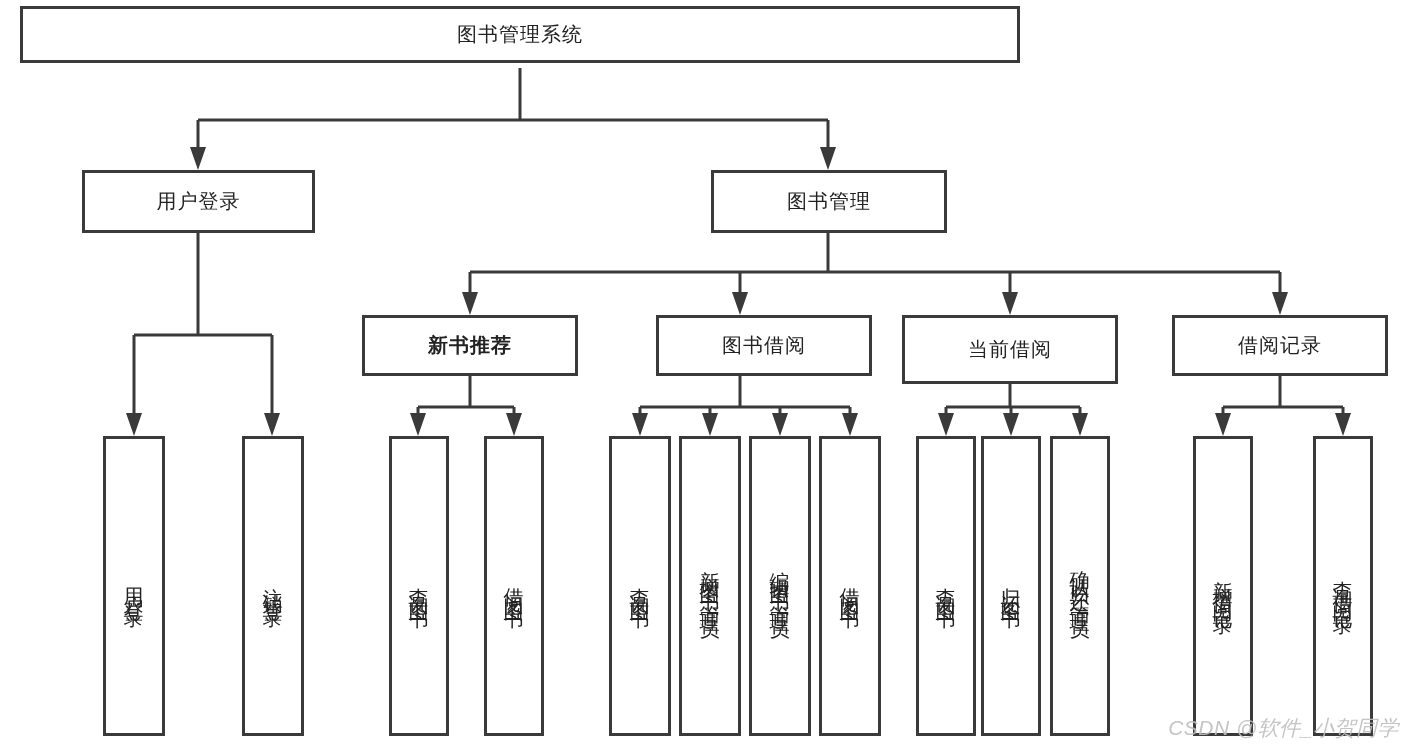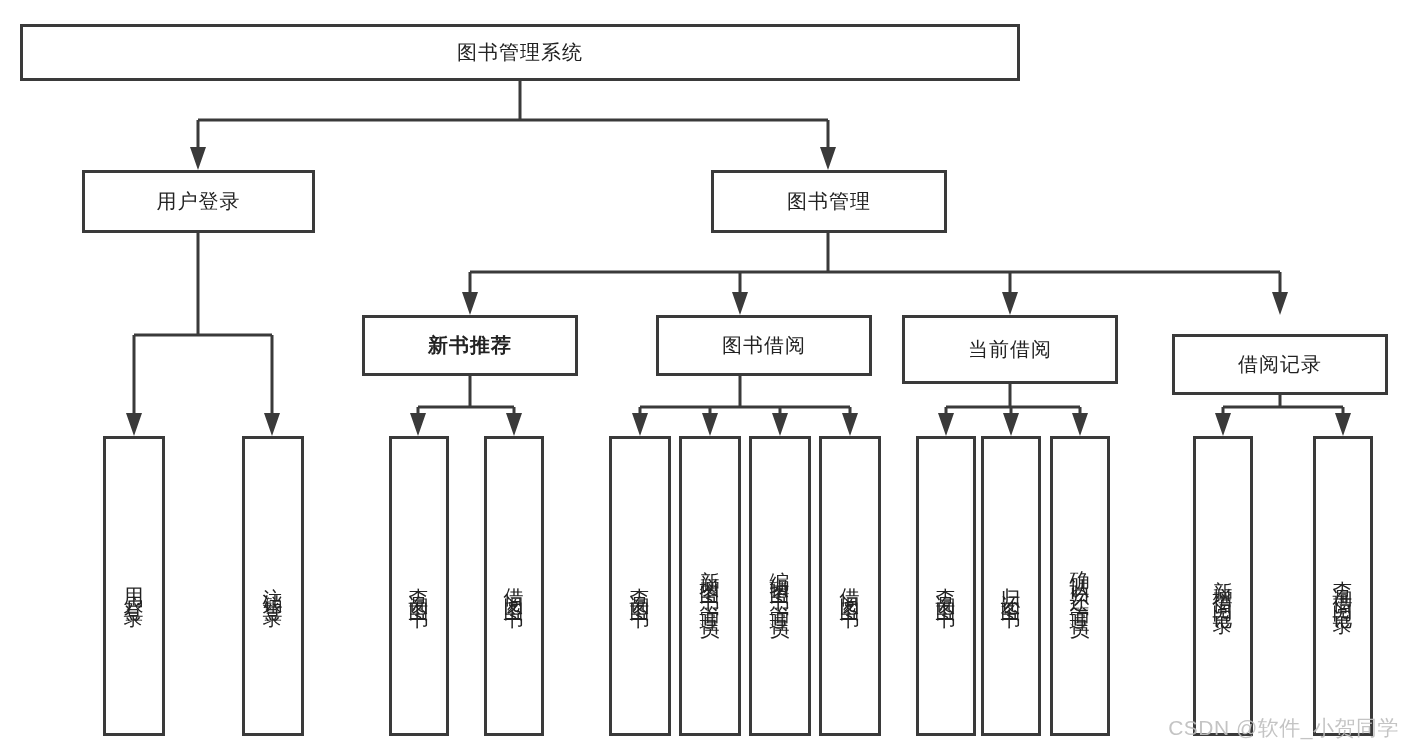--- a/index.html
+++ b/index.html
@@ -50,27 +50,27 @@
   .vbox .vtext {
     writing-mode: vertical-rl;
     text-orientation: mixed;
     font-size: 20px;
     line-height: 1;
     letter-spacing: 7px;
     white-space: nowrap;
   }
 
   
-  .n-root      { left: 20px;  top: 24px;  width: 1000px; height: 57px; }
+  .n-root      { left: 20px;  top: 6px;  width: 1000px; height: 57px; }
   .n-userlogin { left: 82px;  top: 170px; width: 233px;  height: 63px; }
   .n-bookmgmt  { left: 711px; top: 170px; width: 236px;  height: 63px; align-items: center; }
   .n-newbooks  { left: 362px;  top: 315px; width: 216px; height: 61px; font-weight: bold; }
   .n-bookborrow{ left: 632px;  top: 315px; width: 216px; height: 61px; margin-left: 24px; }
   .n-current   { left: 902px;  top: 315px; width: 216px; height: 69px; text-align: center; }
-  .n-records   { left: 1172px; top: 315px; width: 216px; height: 61px; margin-top: 19px; }
+  .n-records   { left: 1172px; top: 315px; width: 216px; height: 61px; }
 
   .l-login     { left: 103px;  width: 62px; }
   .l-logout    { left: 242px;  width: 62px; }
   .l-nb-query  { left: 389px;  width: 60px; }
   .l-nb-borrow { left: 484px;  width: 60px; }
   .l-bb-query  { left: 609px;  width: 62px; }
   .l-bb-add    { left: 679px;  width: 62px; }
   .l-bb-edit   { left: 749px;  width: 62px; }
   .l-bb-borrow { left: 819px;  width: 62px; }
   .l-cb-query  { left: 916px;  width: 60px; }
@@ -82,20 +82,21 @@
   .watermark {
     position: absolute;
     right: 6px;
     bottom: 5px;
     z-index: 5;
     color: #bfbfbf;
     opacity: 0.92;
     font-size: 21px;
     letter-spacing: 0.5px;
     white-space: nowrap;
+    font-style: italic;
   }
 </style>
 </head>
 <body>
 
 <div class="canvas">
 
   <svg class="wires" viewBox="0 0 1405 747" aria-hidden="true">
     <g stroke="#3a3a3a" stroke-width="3" fill="none">
       <path d="M520,68 V120 M198,120 H828 M198,120 V152 M828,120 V152"></path>

